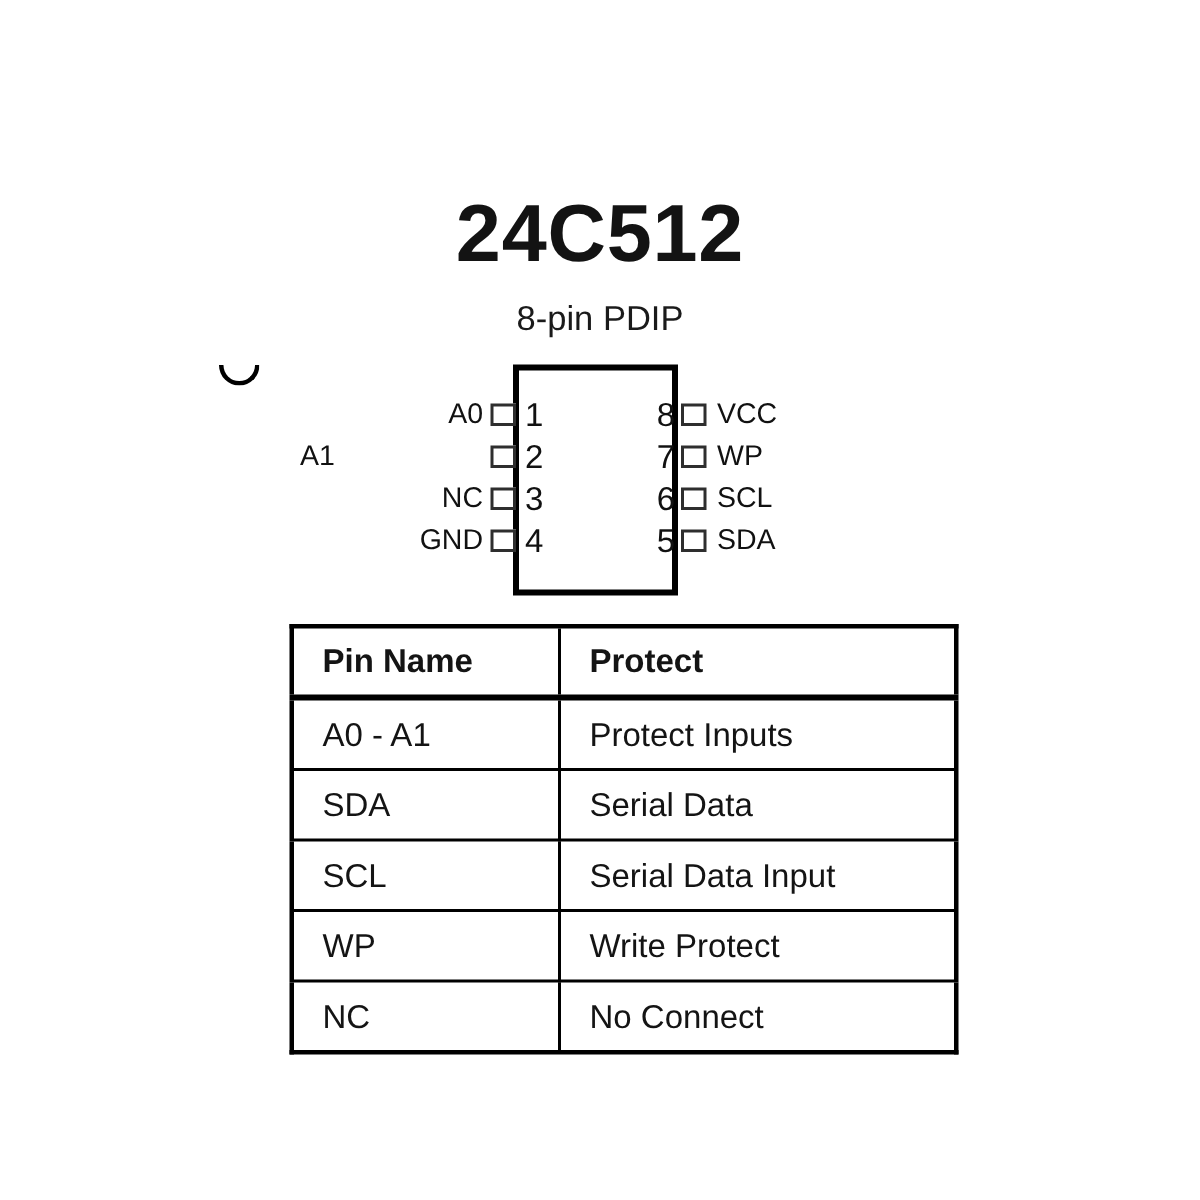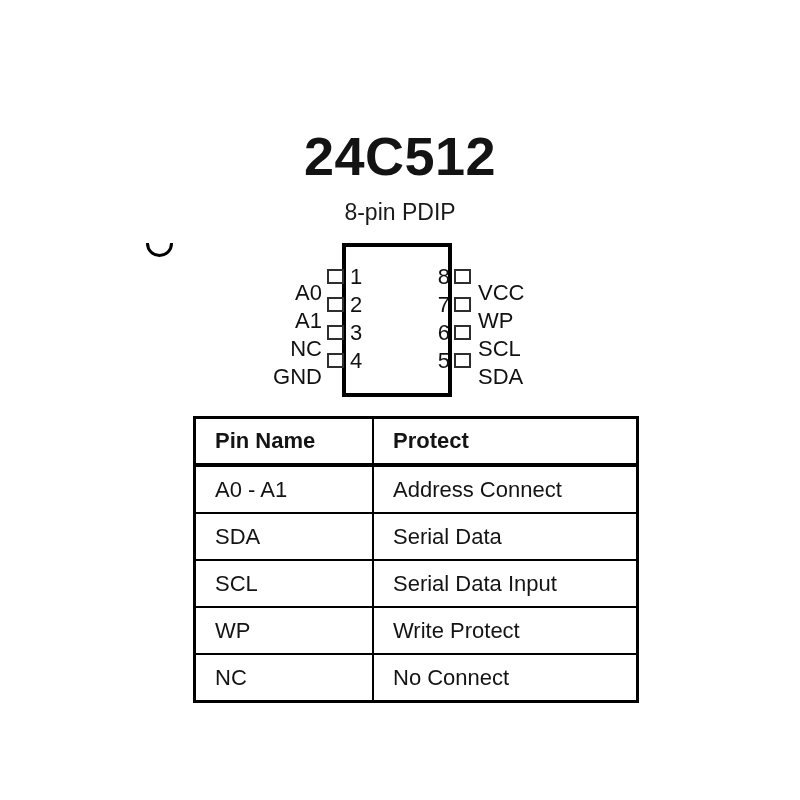--- a/index.html
+++ b/index.html
@@ -98,25 +98,24 @@
     position: absolute;
     font-size: 22px;
     line-height: 22px;
     color: #111111;
     width: 22px;
     text-align: center;
   }
 
   .pin-label {
     position: absolute;
-    font-size: 22px;
+    font-size: 19px;
     line-height: 22px;
     color: #111111;
     white-space: nowrap;
-    margin-top: 16px;
   }
 
   
   .pin-table {
     position: absolute;
     left: 193px;
     top: 416px;
     width: 400px;
     border-collapse: collapse;
     table-layout: fixed;
@@ -160,21 +159,21 @@
   </div>
 
   <div class="notch"></div>
 
   <div id="left-pins">
       <div class="pin left" style="top: 269px; left: 327px; position: absolute;"></div>
       <div class="pin-num" style="position: absolute; top: 266px; left: 350px; text-align: left;">1</div>
       <div class="pin-label" style="position: absolute; top: 266px; left: 200px; width: 122px; text-align: right;">A0</div>
       <div class="pin left" style="top: 297px; left: 327px; position: absolute;"></div>
       <div class="pin-num" style="position: absolute; top: 294px; left: 350px; text-align: left;">2</div>
-      <div class="pin-label" style="position: absolute; top: 294px; left: 200px; width: 122px; text-align: right;">A1</div>
+      <div class="pin-label" style="position: absolute; top: 294px; left: 200px; width: 122px; ">A1</div>
       <div class="pin left" style="top: 325px; left: 327px; position: absolute;"></div>
       <div class="pin-num" style="position: absolute; top: 322px; left: 350px; text-align: left;">3</div>
       <div class="pin-label" style="position: absolute; top: 322px; left: 200px; width: 122px; text-align: right;">NC</div>
       <div class="pin left" style="top: 353px; left: 327px; position: absolute;"></div>
       <div class="pin-num" style="position: absolute; top: 350px; left: 350px; text-align: left;">4</div>
       <div class="pin-label" style="position: absolute; top: 350px; left: 200px; width: 122px; text-align: right;">GND</div>
     </div>
 
   <div id="right-pins">
       <div class="pin right" style="top: 269px; left: 454px; position: absolute;"></div>
@@ -194,21 +193,21 @@
   <table class="pin-table">
     <thead>
       <tr>
         <th class="col-name">Pin Name</th>
         <th class="col-func">Protect</th>
       </tr>
     </thead>
     <tbody id="pin-table-body">
         <tr>
           <td class="col-name">A0 - A1</td>
-          <td class="col-func">Address Connect</td>
+          <td class="col-func">Protect Inputs</td>
         </tr>
         <tr>
           <td class="col-name">SDA</td>
           <td class="col-func">Serial Data</td>
         </tr>
         <tr>
           <td class="col-name">SCL</td>
           <td class="col-func">Serial Data Input</td>
         </tr>
         <tr>

